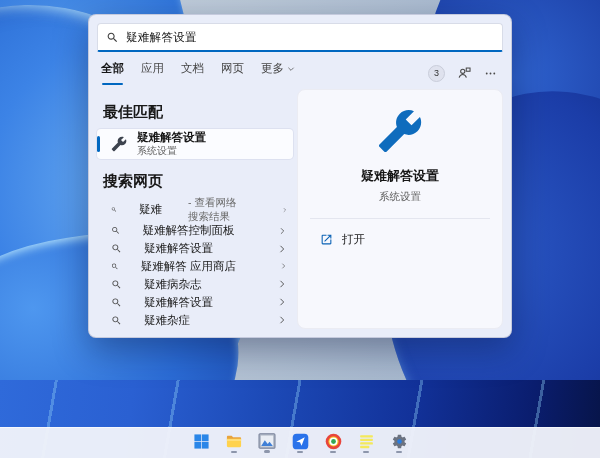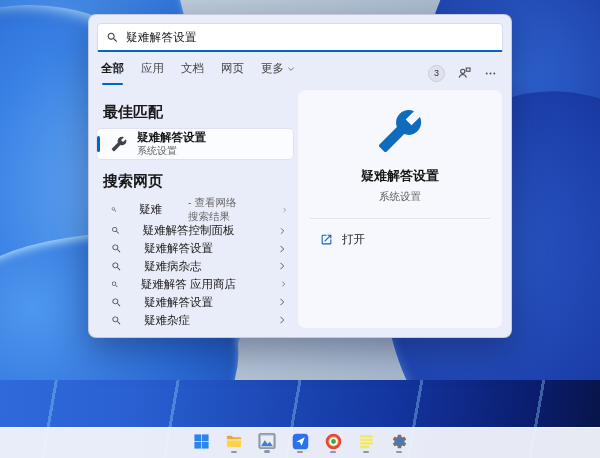--- a/index.html
+++ b/index.html
@@ -212,31 +212,31 @@
         <span class="lbl">疑难解答设置</span>
         <span class="sp"></span>
         <svg width="10" height="10" viewBox="0 0 24 24" fill="none" stroke="#4c4c4c" stroke-width="2.2" stroke-linecap="round" stroke-linejoin="round">
             <path d="M9 5l7 7-7 7"></path>
           </svg>
       </div>
       <div class="sug">
         <svg width="11" height="11" viewBox="0 0 24 24" fill="#4c4c4c">
             <path d="M15.5 14h-.79l-.28-.27C15.41 12.59 16 11.11 16 9.5 16 5.91 13.09 3 9.5 3S3 5.91 3 9.5 5.91 16 9.5 16c1.61 0 3.09-.59 4.23-1.57l.27.28v.79l5 4.99L20.49 19l-4.99-5zm-6 0C7.01 14 5 11.99 5 9.5S7.01 5 9.5 5 14 7.01 14 9.5 11.99 14 9.5 14z"></path>
           </svg>
+        <span class="lbl">疑难解答 应用商店</span>
+        <span class="sp"></span>
+        <svg width="10" height="10" viewBox="0 0 24 24" fill="none" stroke="#4c4c4c" stroke-width="2.2" stroke-linecap="round" stroke-linejoin="round">
+            <path d="M9 5l7 7-7 7"></path>
+          </svg>
+      </div>
+      <div class="sug">
+        <svg width="11" height="11" viewBox="0 0 24 24" fill="#4c4c4c">
+            <path d="M15.5 14h-.79l-.28-.27C15.41 12.59 16 11.11 16 9.5 16 5.91 13.09 3 9.5 3S3 5.91 3 9.5 5.91 16 9.5 16c1.61 0 3.09-.59 4.23-1.57l.27.28v.79l5 4.99L20.49 19l-4.99-5zm-6 0C7.01 14 5 11.99 5 9.5S7.01 5 9.5 5 14 7.01 14 9.5 11.99 14 9.5 14z"></path>
+          </svg>
         <span class="lbl">疑难病杂志</span>
-        <span class="sp"></span>
-        <svg width="10" height="10" viewBox="0 0 24 24" fill="none" stroke="#4c4c4c" stroke-width="2.2" stroke-linecap="round" stroke-linejoin="round">
-            <path d="M9 5l7 7-7 7"></path>
-          </svg>
-      </div>
-      <div class="sug">
-        <svg width="11" height="11" viewBox="0 0 24 24" fill="#4c4c4c">
-            <path d="M15.5 14h-.79l-.28-.27C15.41 12.59 16 11.11 16 9.5 16 5.91 13.09 3 9.5 3S3 5.91 3 9.5 5.91 16 9.5 16c1.61 0 3.09-.59 4.23-1.57l.27.28v.79l5 4.99L20.49 19l-4.99-5zm-6 0C7.01 14 5 11.99 5 9.5S7.01 5 9.5 5 14 7.01 14 9.5 11.99 14 9.5 14z"></path>
-          </svg>
-        <span class="lbl">疑难解答 应用商店</span>
         <span class="sp"></span>
         <svg width="10" height="10" viewBox="0 0 24 24" fill="none" stroke="#4c4c4c" stroke-width="2.2" stroke-linecap="round" stroke-linejoin="round">
             <path d="M9 5l7 7-7 7"></path>
           </svg>
       </div>
       <div class="sug">
         <svg width="11" height="11" viewBox="0 0 24 24" fill="#4c4c4c">
             <path d="M15.5 14h-.79l-.28-.27C15.41 12.59 16 11.11 16 9.5 16 5.91 13.09 3 9.5 3S3 5.91 3 9.5 5.91 16 9.5 16c1.61 0 3.09-.59 4.23-1.57l.27.28v.79l5 4.99L20.49 19l-4.99-5zm-6 0C7.01 14 5 11.99 5 9.5S7.01 5 9.5 5 14 7.01 14 9.5 11.99 14 9.5 14z"></path>
           </svg>
         <span class="lbl">疑难解答设置</span>

